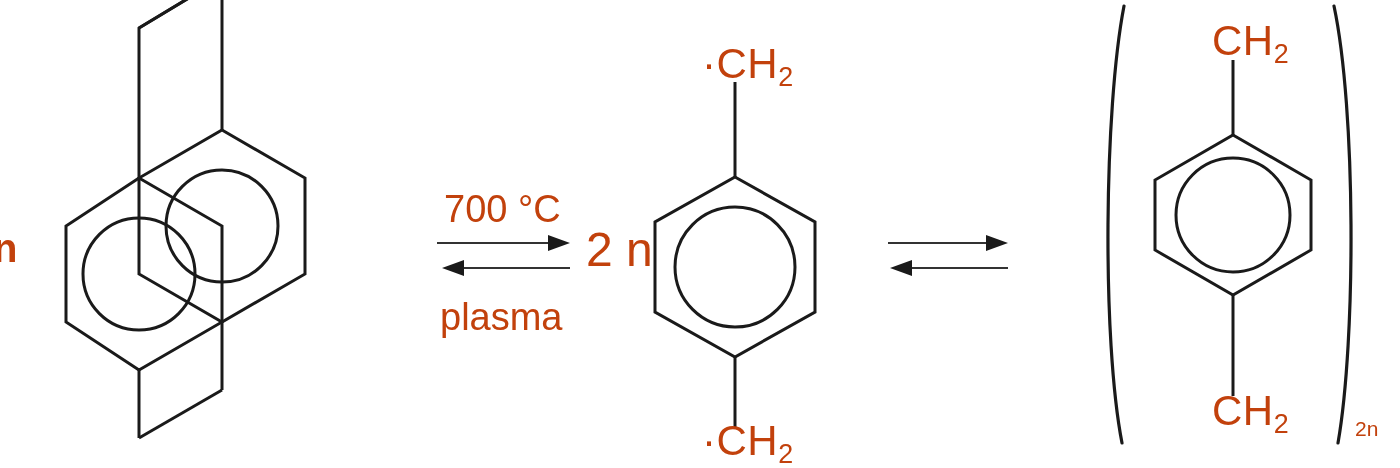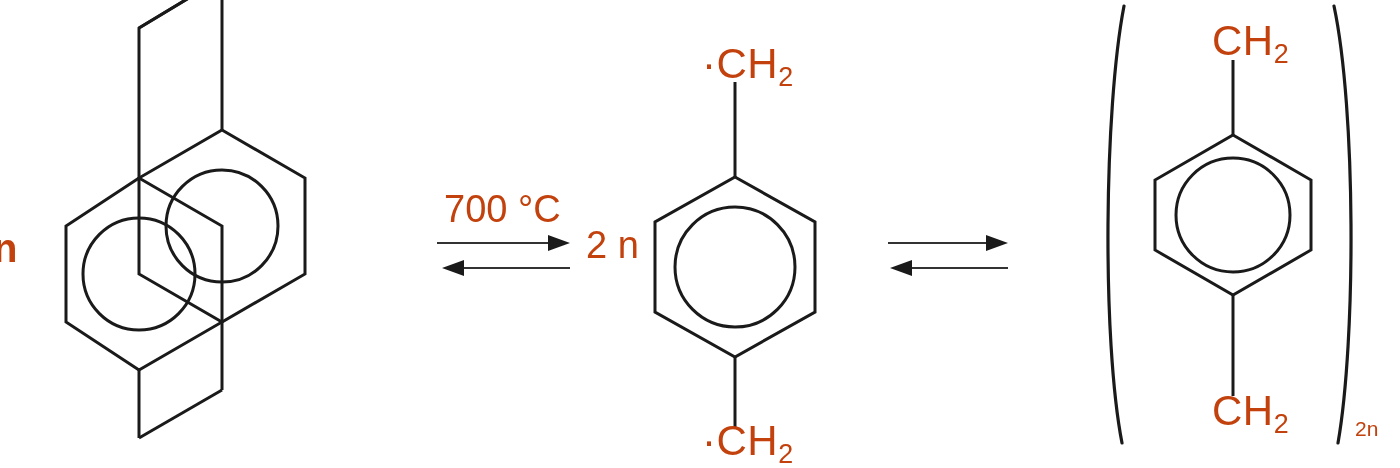--- a/index.html
+++ b/index.html
@@ -66,21 +66,21 @@
     top: 0.28em;
   }
   .formula {
     font-size: 42px;
     letter-spacing: 0.5px;
   }
   .cond {
     font-size: 38px;
   }
   .coef {
-    font-size: 38px;
+    font-size: 48px;
   }
   .subn {
     font-size: 21px;
   }
   .n-left {
     font-size: 40px;
     font-weight: 700;
   }
 </style>
 </head>
@@ -137,20 +137,21 @@
       <circle class="ring-circle" cx="1233" cy="215" r="57"></circle>
       <line class="bond" x1="1233" y1="135" x2="1233" y2="60"></line>
       <line class="bond" x1="1233" y1="295" x2="1233" y2="396"></line>
     </g>
 
   </svg>
 
   <div class="lbl n-left" style="left:-7px; top:228px;">n</div>
 
   <div class="lbl cond" style="left:444px; top:190px;">700 °C</div>
+  <div class="lbl cond" style="left:440px; top:298px;">plasma</div>
 
   <div class="lbl coef" style="left:586px; top:226px;">2 n</div>
 
   <div class="lbl formula" style="left:702px; top:43px;">
     <span>·</span><span>CH</span><sub>2</sub>
   </div>
 
   <div class="lbl formula" style="left:702px; top:420px;">
     <span>·</span><span>CH</span><sub>2</sub>
   </div>

